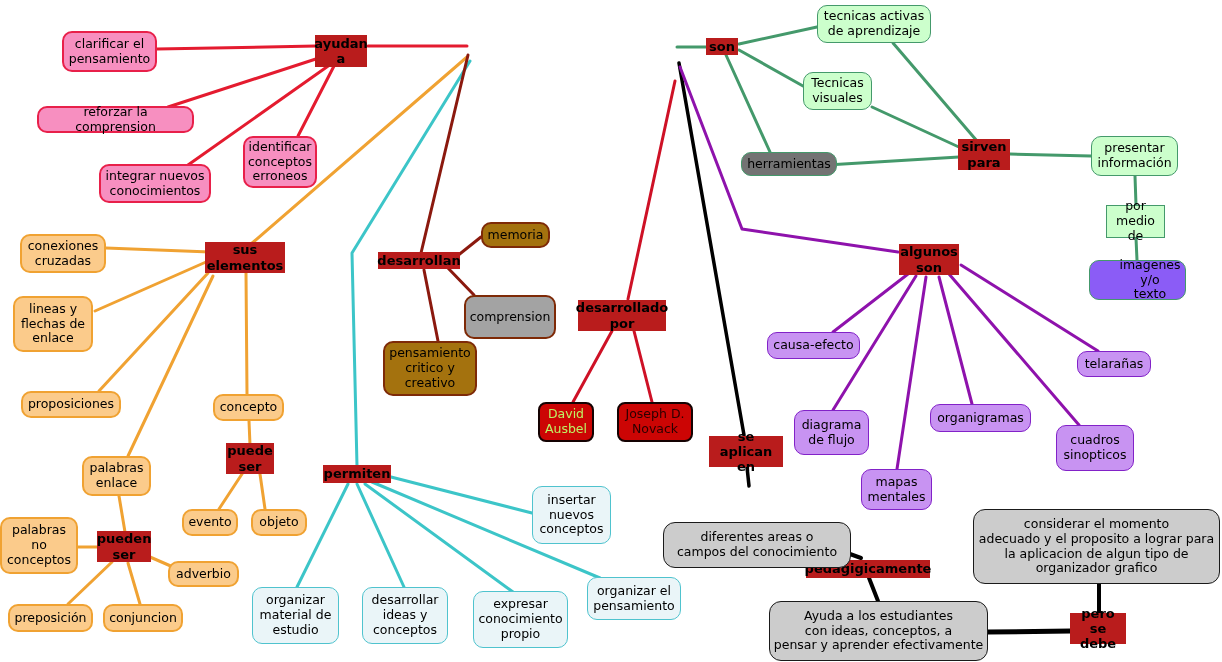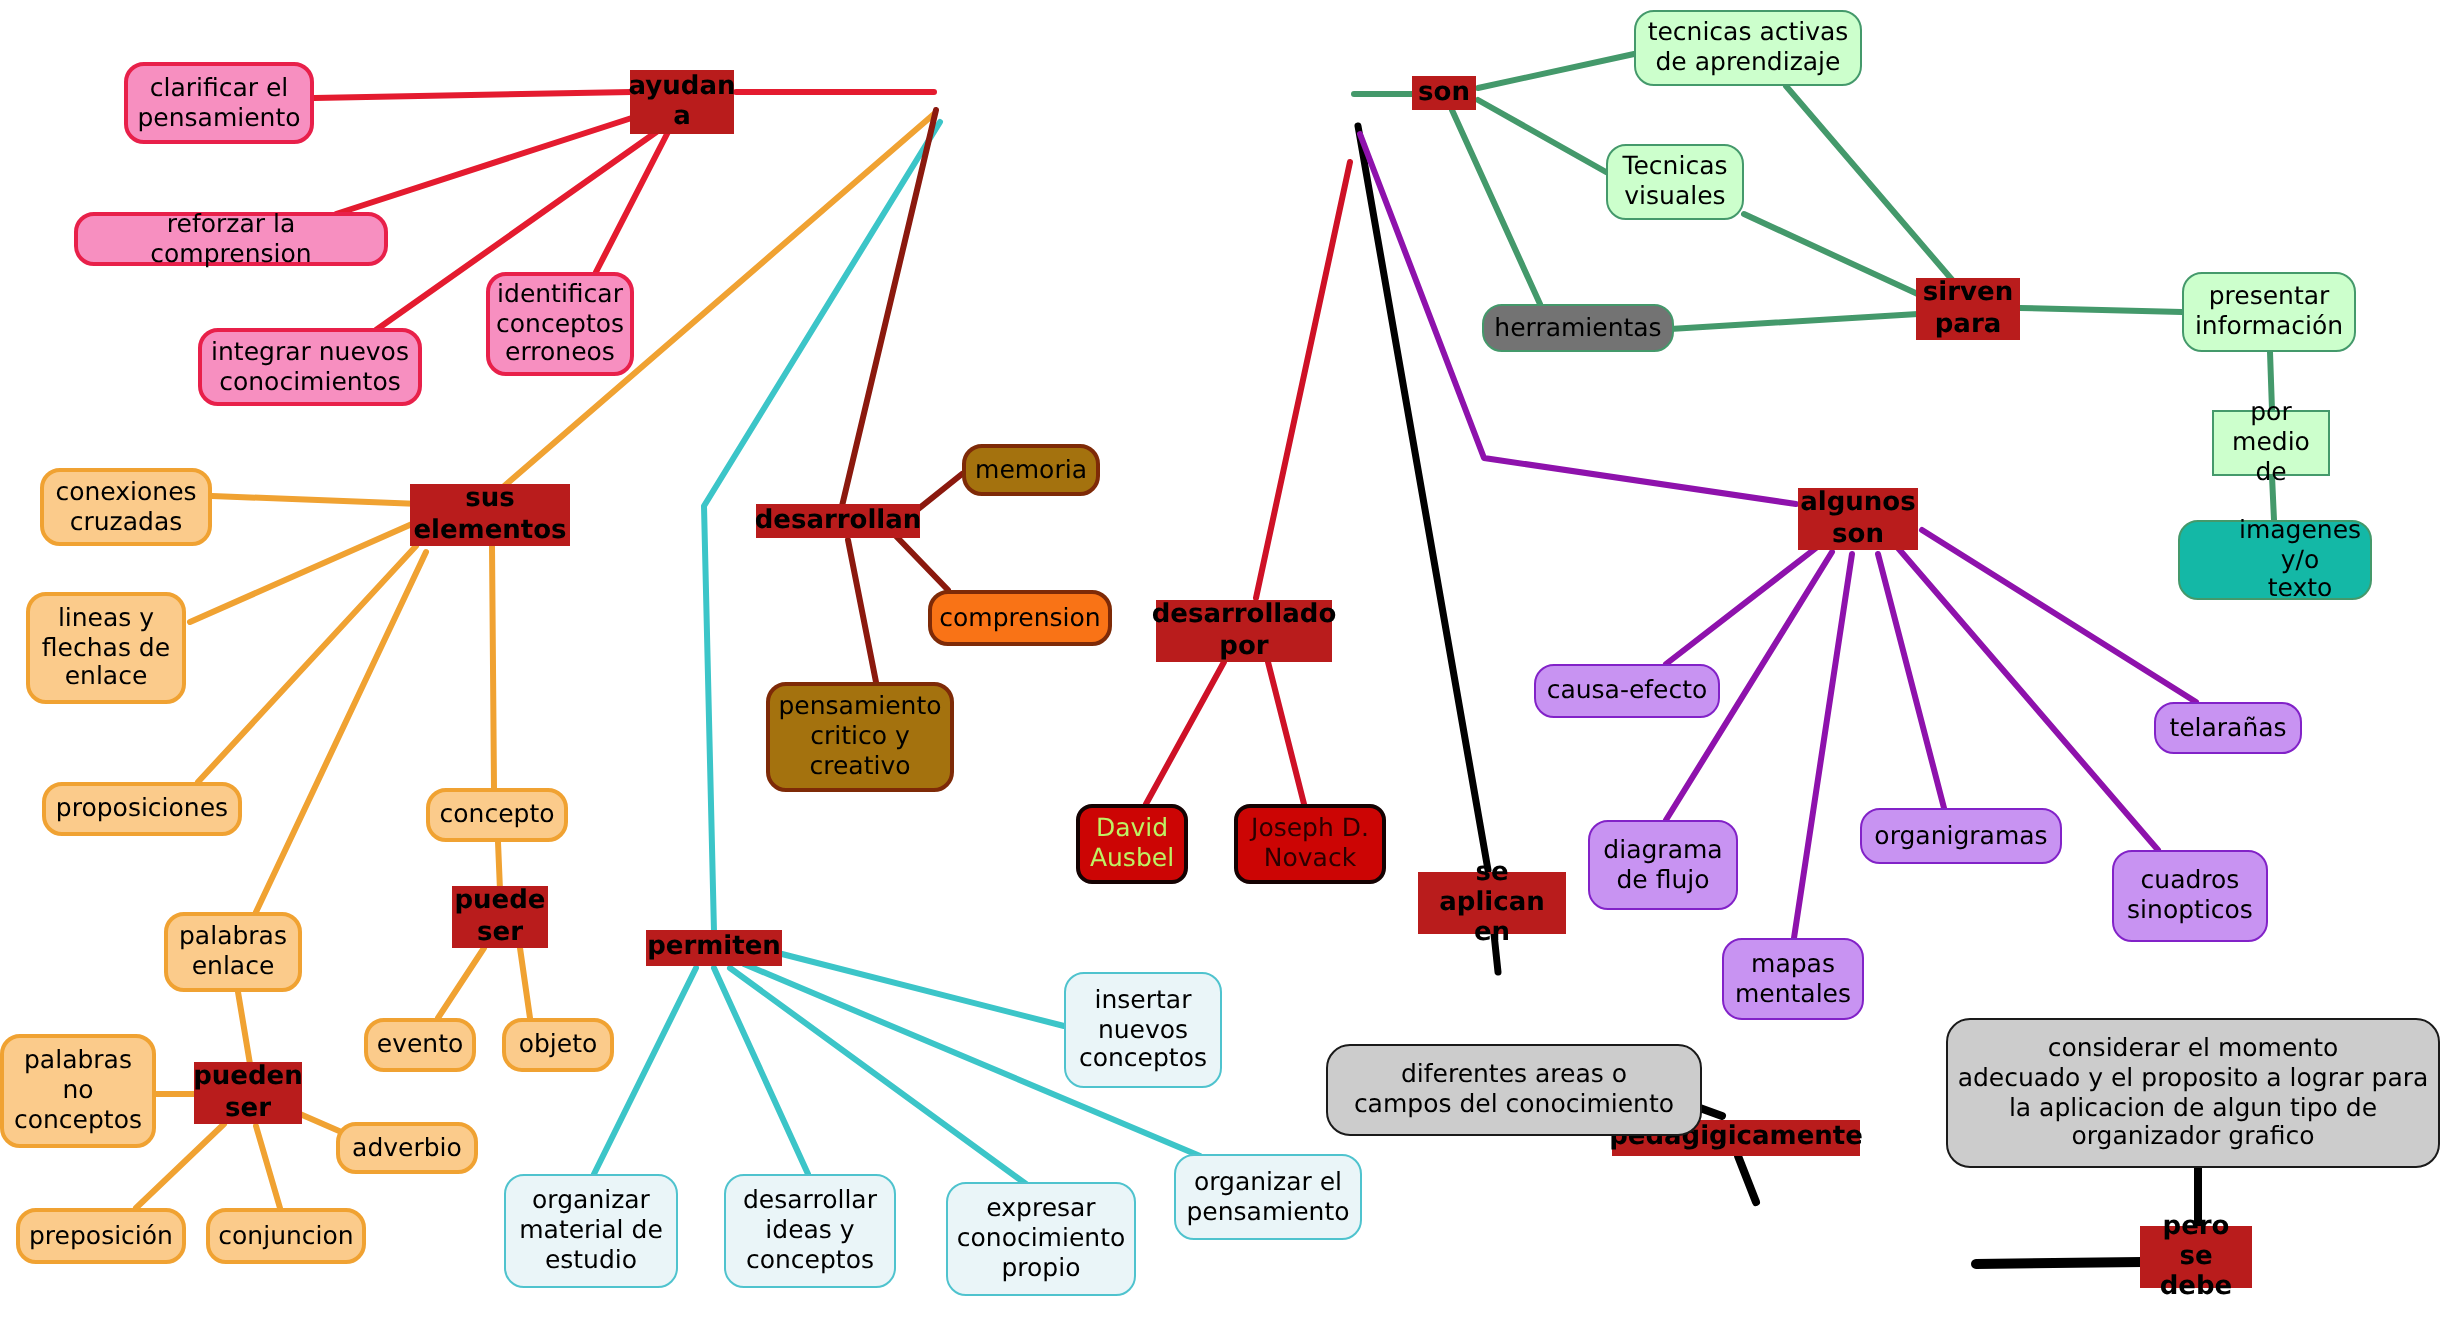--- a/index.html
+++ b/index.html
@@ -123,38 +123,38 @@
 enlace</div>
     <div class="node orange" style="left: 182px; top: 509px; width: 56px; height: 27px; background: rgb(251, 203, 139); border: 2px solid rgb(240, 162, 50); border-radius: 10px;">evento</div>
     <div class="node orange" style="left: 251px; top: 509px; width: 56px; height: 27px; background: rgb(251, 203, 139); border: 2px solid rgb(240, 162, 50); border-radius: 10px;">objeto</div>
     <div class="node orange" style="left: 0px; top: 517px; width: 78px; height: 57px; background: rgb(251, 203, 139); border: 2px solid rgb(240, 162, 50); border-radius: 10px;">palabras
 no
 conceptos</div>
     <div class="node orange" style="left: 168px; top: 561px; width: 71px; height: 26px; background: rgb(251, 203, 139); border: 2px solid rgb(240, 162, 50); border-radius: 10px;">adverbio</div>
     <div class="node orange" style="left: 8px; top: 604px; width: 85px; height: 28px; background: rgb(251, 203, 139); border: 2px solid rgb(240, 162, 50); border-radius: 10px;">preposición</div>
     <div class="node orange" style="left: 103px; top: 604px; width: 80px; height: 28px; background: rgb(251, 203, 139); border: 2px solid rgb(240, 162, 50); border-radius: 10px;">conjuncion</div>
     <div class="node brown" style="left: 481px; top: 222px; width: 69px; height: 26px; background: rgb(164, 114, 14); border: 2px solid rgb(126, 42, 7); border-radius: 10px;">memoria</div>
-    <div class="node brown" style="left: 464px; top: 295px; width: 92px; height: 28px; background: #f97316; border: 2px solid rgb(126, 42, 7); border-radius: 10px;">comprension</div>
+    <div class="node brown" style="left: 464px; top: 295px; width: 92px; height: 44px; background: #a3a3a3; border: 2px solid rgb(126, 42, 7); border-radius: 10px;">comprension</div>
     <div class="node brown" style="left: 383px; top: 341px; width: 94px; height: 55px; background: rgb(164, 114, 14); border: 2px solid rgb(126, 42, 7); border-radius: 10px;">pensamiento
 critico y
 creativo</div>
     <div class="node red" style="left: 538px; top: 402px; width: 56px; height: 40px; background: rgb(204, 5, 4); border: 2px solid rgb(20, 2, 2); border-radius: 8px; color: #bef264;">David
 Ausbel</div>
     <div class="node red" style="left: 617px; top: 402px; width: 76px; height: 40px; background: rgb(204, 5, 4); border: 2px solid rgb(20, 2, 2); border-radius: 8px; color: rgb(43, 0, 0);">Joseph D.
 Novack</div>
     <div class="node green" style="left: 817px; top: 5px; width: 114px; height: 38px; background: rgb(204, 255, 204); border: 1.5px solid rgb(68, 153, 107); border-radius: 10px;">tecnicas activas
 de aprendizaje</div>
     <div class="node green" style="left: 803px; top: 72px; width: 69px; height: 38px; background: rgb(204, 255, 204); border: 1.5px solid rgb(68, 153, 107); border-radius: 10px;">Tecnicas
 visuales</div>
     <div class="node green" style="left: 731px; top: 152px; width: 96px; height: 24px; background: #737373; border: 1.5px solid rgb(68, 153, 107); border-radius: 10px; margin-left: 10px;">herramientas</div>
     <div class="node green" style="left: 1091px; top: 136px; width: 87px; height: 40px; background: rgb(204, 255, 204); border: 1.5px solid rgb(68, 153, 107); border-radius: 10px;">presentar
 información</div>
     <div class="node greenrect" style="left: 1106px; top: 205px; width: 59px; height: 33px; background: rgb(204, 255, 204); border: 1px solid rgb(68, 153, 107); border-radius: 0px;">por
 medio de</div>
-    <div class="node green" style="left: 1089px; top: 260px; width: 97px; height: 40px; background: #14b8a6; border: 1.5px solid rgb(68, 153, 107); border-radius: 10px; padding-left: 28px;">imagenes y/o
+    <div class="node green" style="left: 1089px; top: 260px; width: 97px; height: 40px; background: #8b5cf6; border: 1.5px solid rgb(68, 153, 107); border-radius: 10px; padding-left: 28px;">imagenes y/o
 texto</div>
     <div class="node purple" style="left: 767px; top: 332px; width: 93px; height: 27px; background: rgb(200, 147, 242); border: 1.5px solid rgb(130, 34, 200); border-radius: 10px;">causa-efecto</div>
     <div class="node purple" style="left: 1077px; top: 351px; width: 74px; height: 26px; background: rgb(200, 147, 242); border: 1.5px solid rgb(130, 34, 200); border-radius: 10px;">telarañas</div>
     <div class="node purple" style="left: 794px; top: 410px; width: 75px; height: 45px; background: rgb(200, 147, 242); border: 1.5px solid rgb(130, 34, 200); border-radius: 10px;">diagrama
 de flujo</div>
     <div class="node purple" style="left: 930px; top: 404px; width: 101px; height: 28px; background: rgb(200, 147, 242); border: 1.5px solid rgb(130, 34, 200); border-radius: 10px;">organigramas</div>
     <div class="node purple" style="left: 861px; top: 469px; width: 71px; height: 41px; background: rgb(200, 147, 242); border: 1.5px solid rgb(130, 34, 200); border-radius: 10px;">mapas
 mentales</div>
     <div class="node purple" style="left: 1056px; top: 425px; width: 78px; height: 46px; background: rgb(200, 147, 242); border: 1.5px solid rgb(130, 34, 200); border-radius: 10px;">cuadros
 sinopticos</div>
@@ -171,13 +171,16 @@
 conocimiento
 propio</div>
     <div class="node lightblue" style="left: 587px; top: 577px; width: 94px; height: 43px; background: rgb(234, 245, 248); border: 1.5px solid rgb(79, 195, 206); border-radius: 10px; text-align: center;">organizar el
 pensamiento</div>
     <div class="node gray" style="left: 663px; top: 486px; width: 188px; height: 46px; background: rgb(204, 204, 204); border: 1.5px solid rgb(26, 26, 26); border-radius: 12px; margin-top: 36px;">diferentes areas o
 campos del conocimiento</div>
     <div class="node gray" style="left: 973px; top: 509px; width: 247px; height: 75px; background: rgb(204, 204, 204); border: 1.5px solid rgb(26, 26, 26); border-radius: 12px;">considerar el momento
 adecuado y el proposito a lograr para
 la aplicacion de algun tipo de
 organizador grafico</div>
+    <div class="node gray" style="left: 769px; top: 601px; width: 219px; height: 60px; background: rgb(204, 204, 204); border: 1.5px solid rgb(26, 26, 26); border-radius: 12px;">Ayuda a los estudiantes
+con ideas, conceptos, a
+pensar y aprender efectivamente</div>
   </div>
 
 </body></html>

